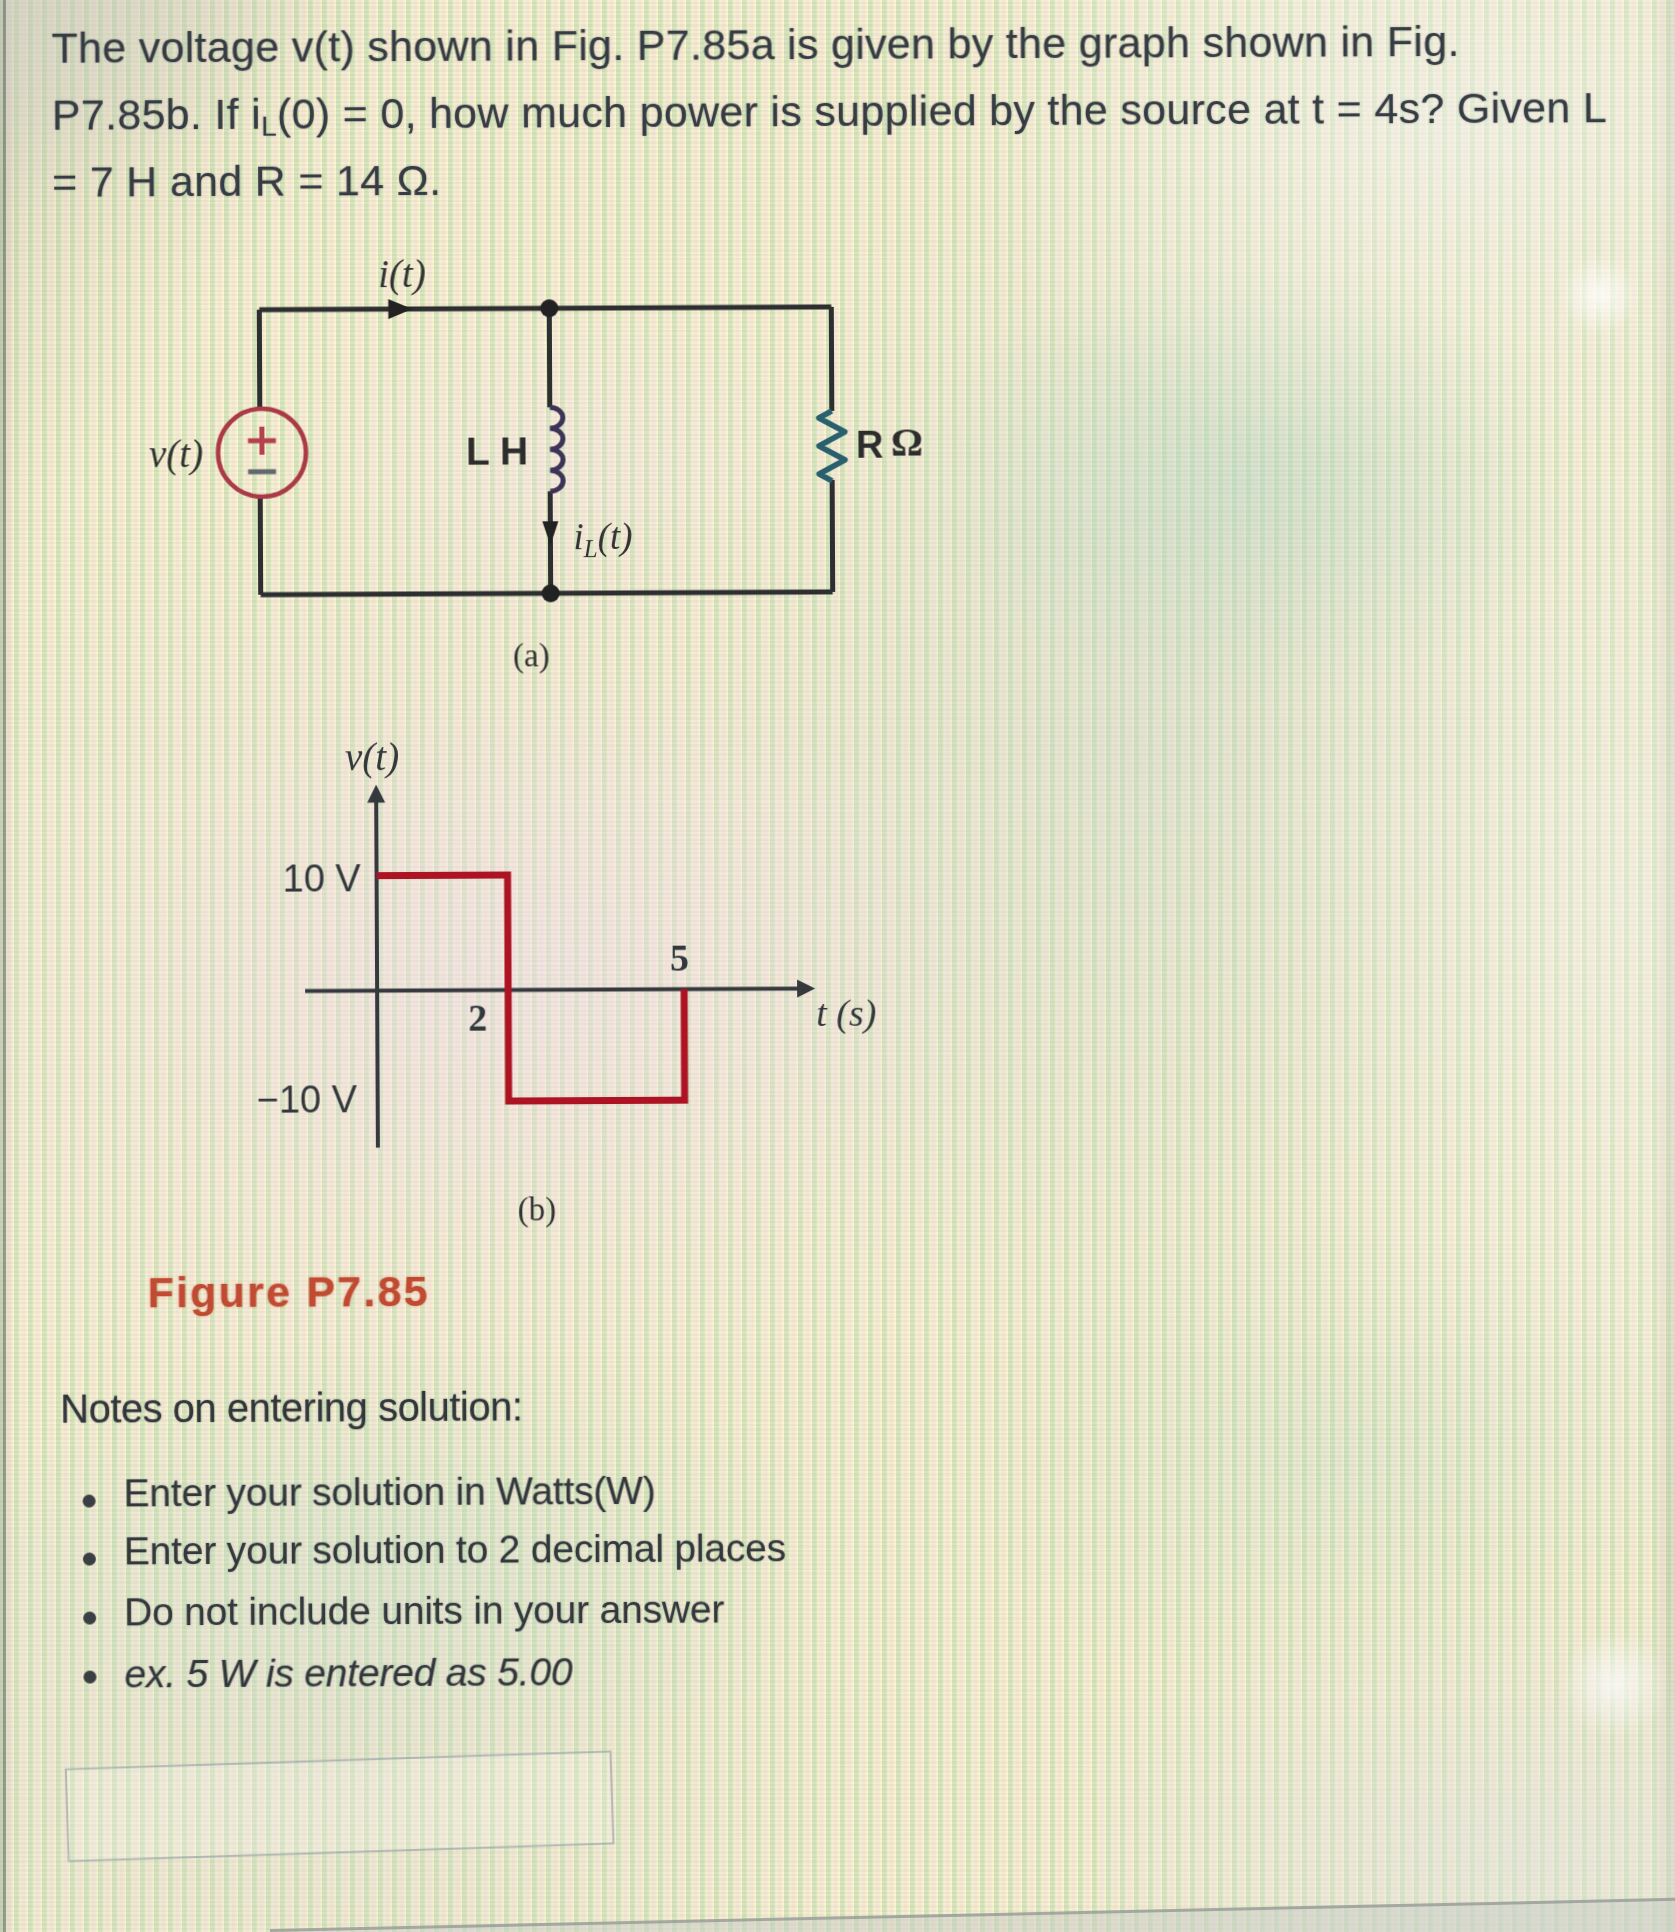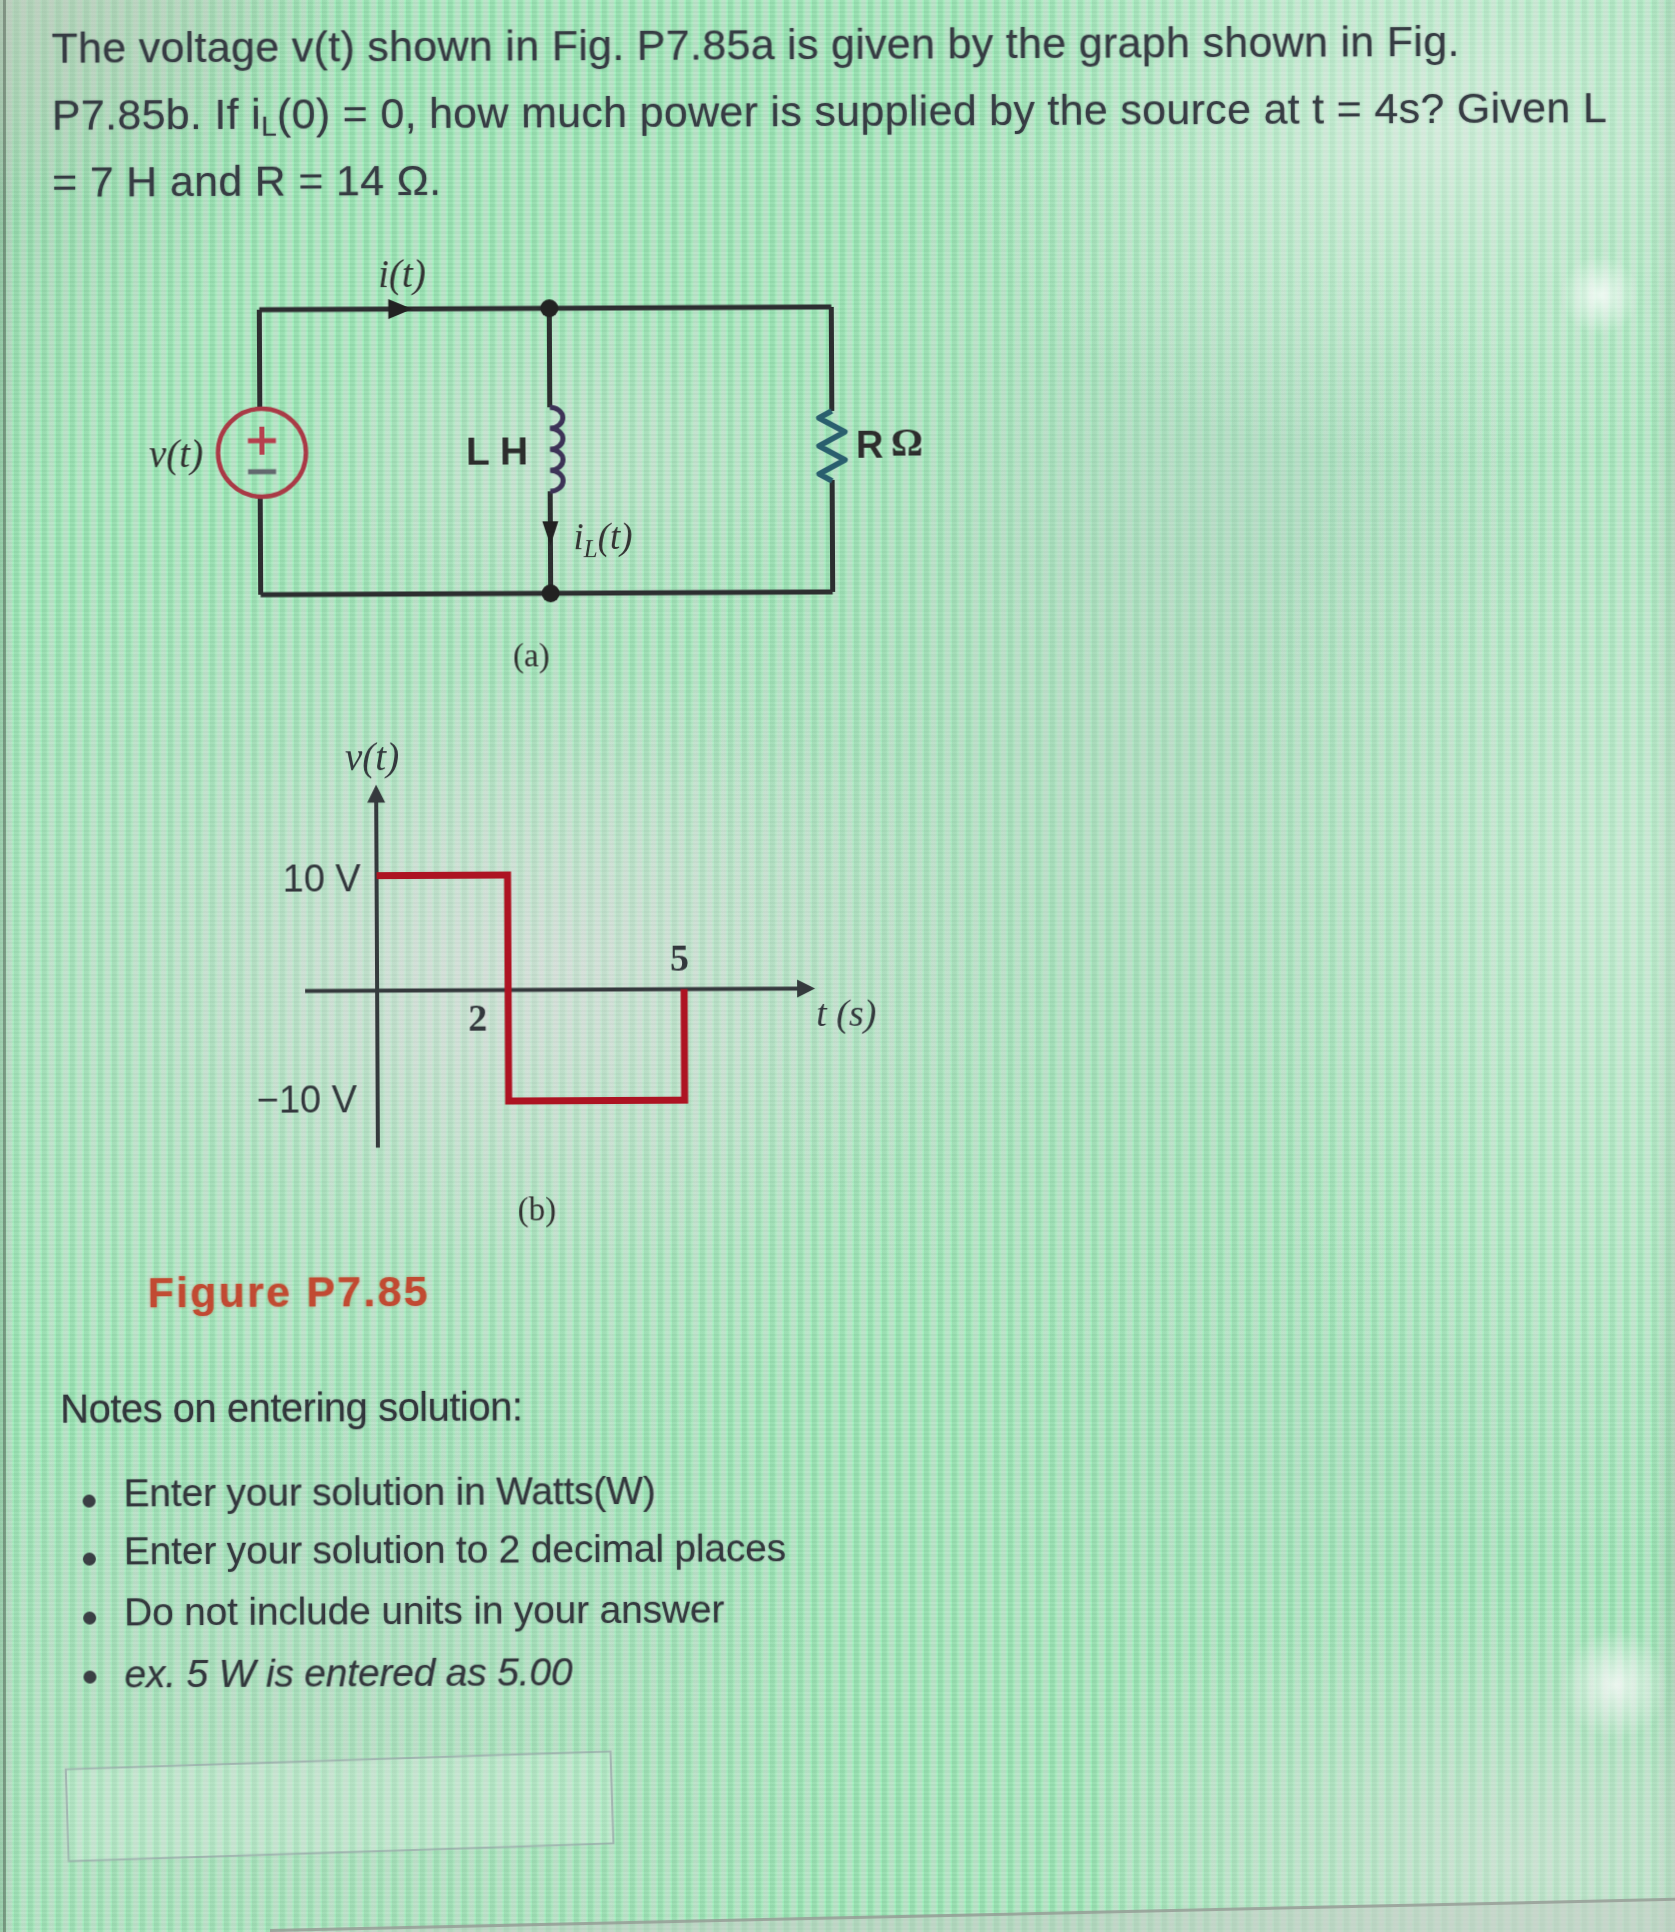--- a/index.html
+++ b/index.html
@@ -1,18 +1,18 @@
 <!DOCTYPE html>
 <html><head>
 <meta charset="utf-8">
 <style>
   html,body{margin:0;padding:0;}
   body{width:1675px;height:1932px;overflow:hidden;font-family:"Liberation Sans",sans-serif;}
   #page{position:relative;width:1675px;height:1932px;overflow:hidden;
-    background:#86efac;}
+    background:#fef9c3;}
   .tex1{position:absolute;inset:0;
     background:repeating-linear-gradient(90deg,
       rgba(150,192,163,0.42) 0px, rgba(150,192,163,0.42) 4px,
       rgba(228,224,220,0.28) 6px,
       rgba(235,206,224,0.45) 8px, rgba(235,206,224,0.45) 11px,
       rgba(240,232,234,0.25) 13px, rgba(240,232,234,0.0) 14px);}
   .tex3{position:absolute;inset:0;
     background:
       radial-gradient(480px 320px at 1250px 480px, rgba(168,212,190,0.42) 0%, rgba(168,212,190,0.0) 70%),
       radial-gradient(400px 250px at 560px 470px, rgba(238,221,233,0.30) 0%, rgba(238,221,233,0.0) 70%),

